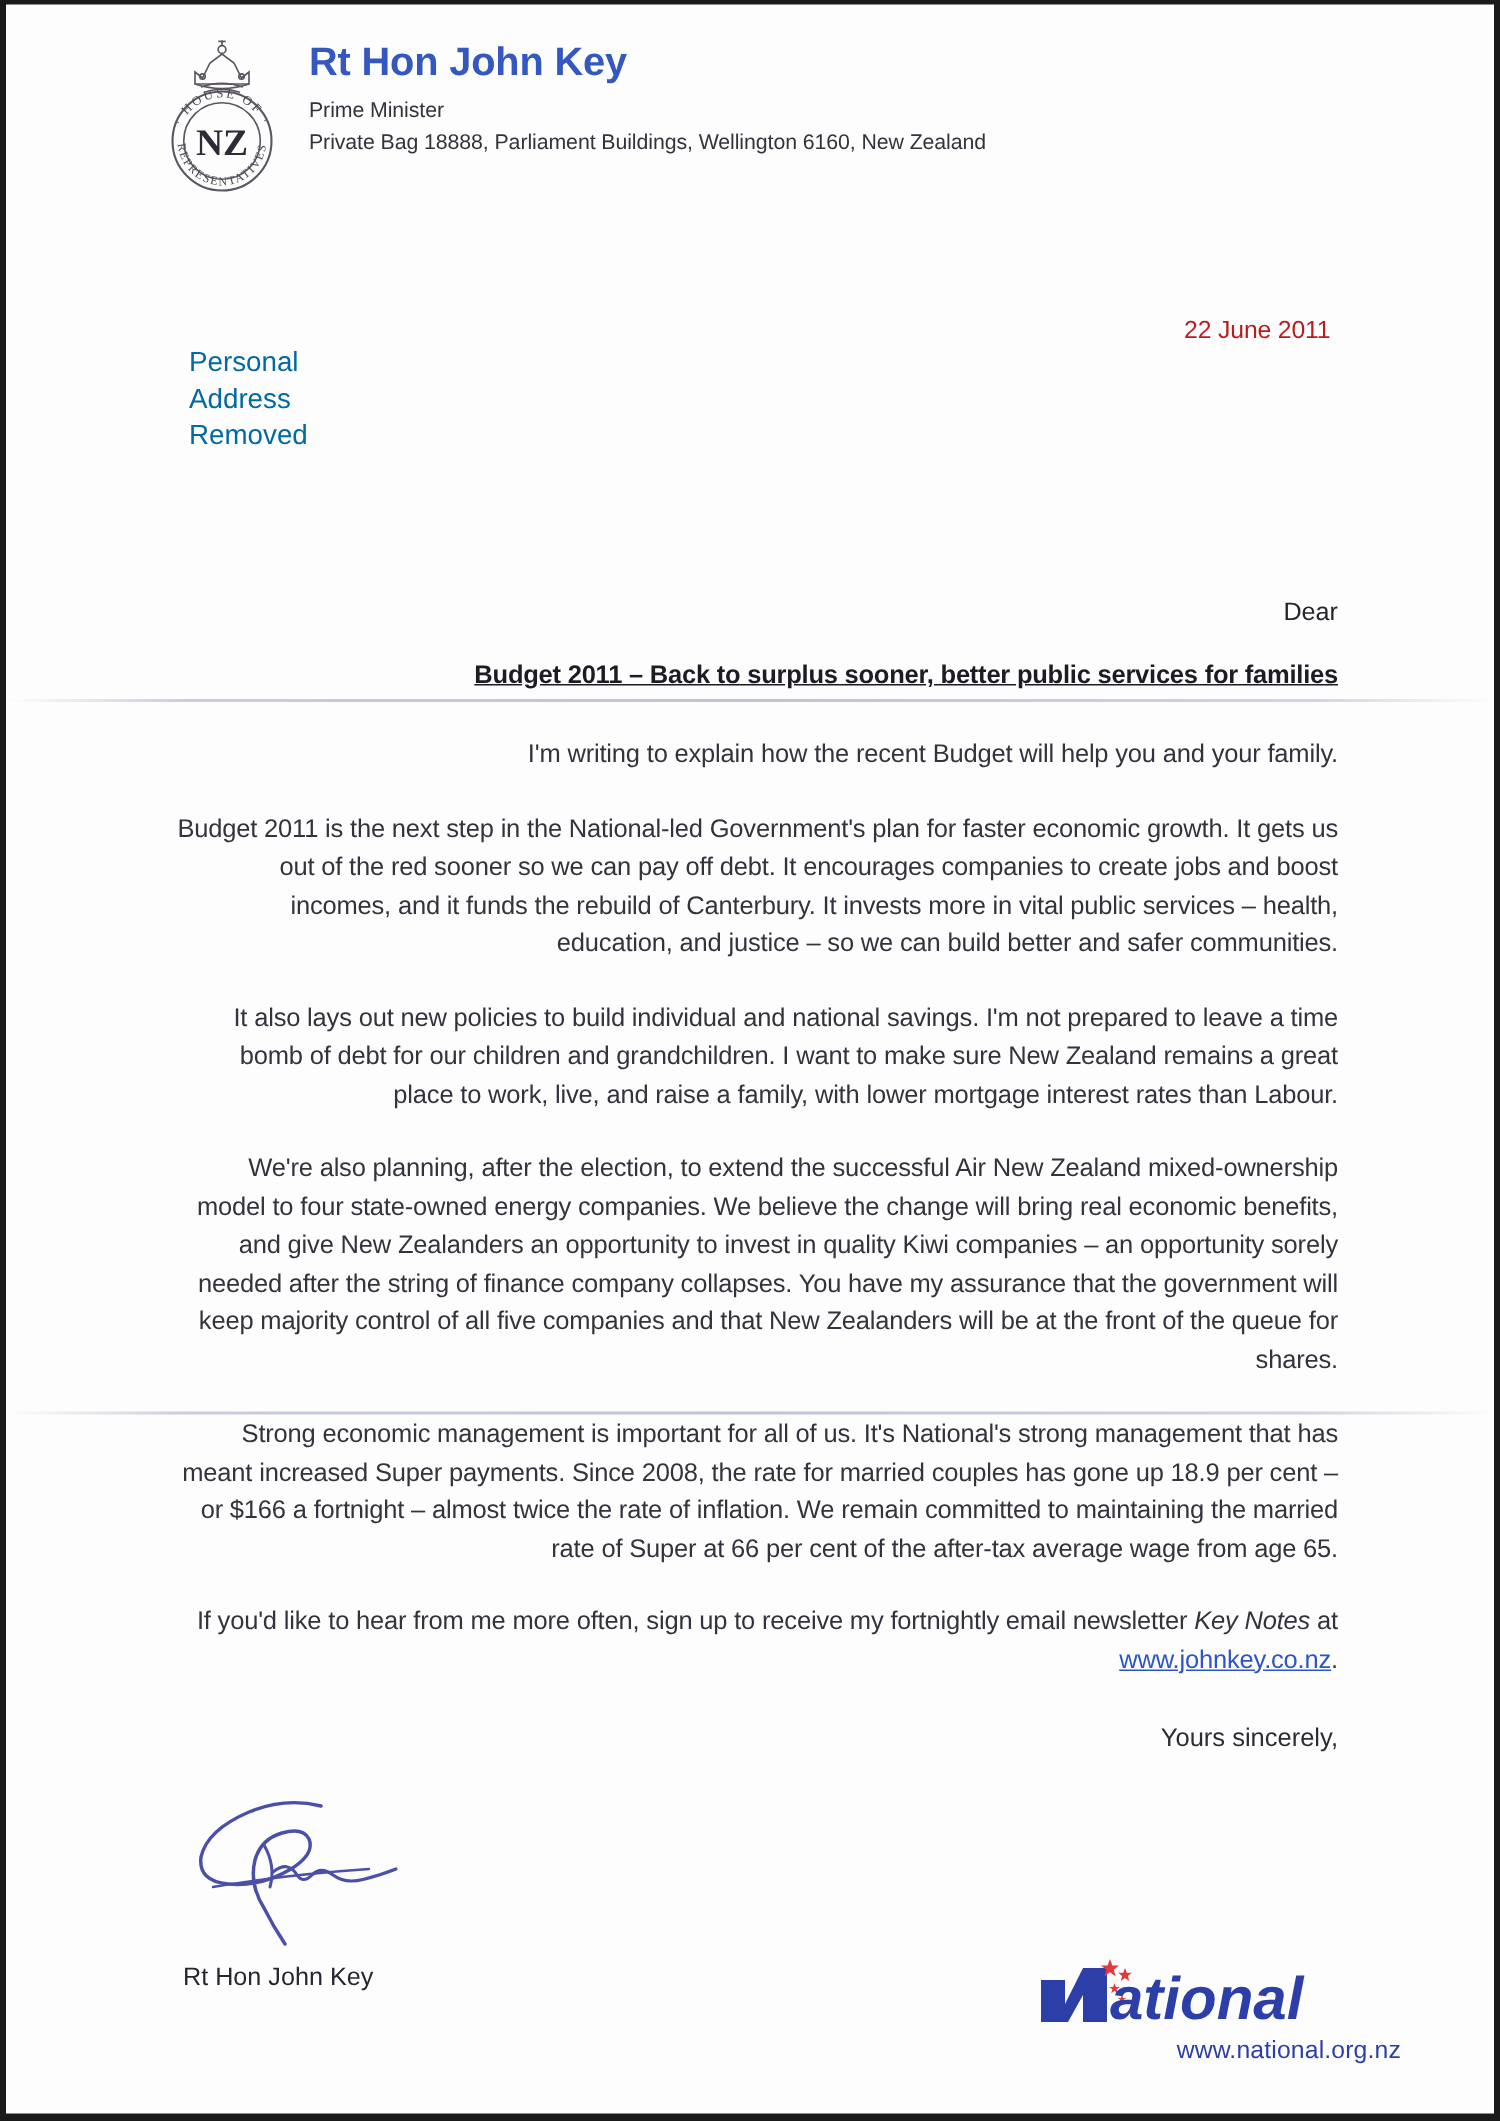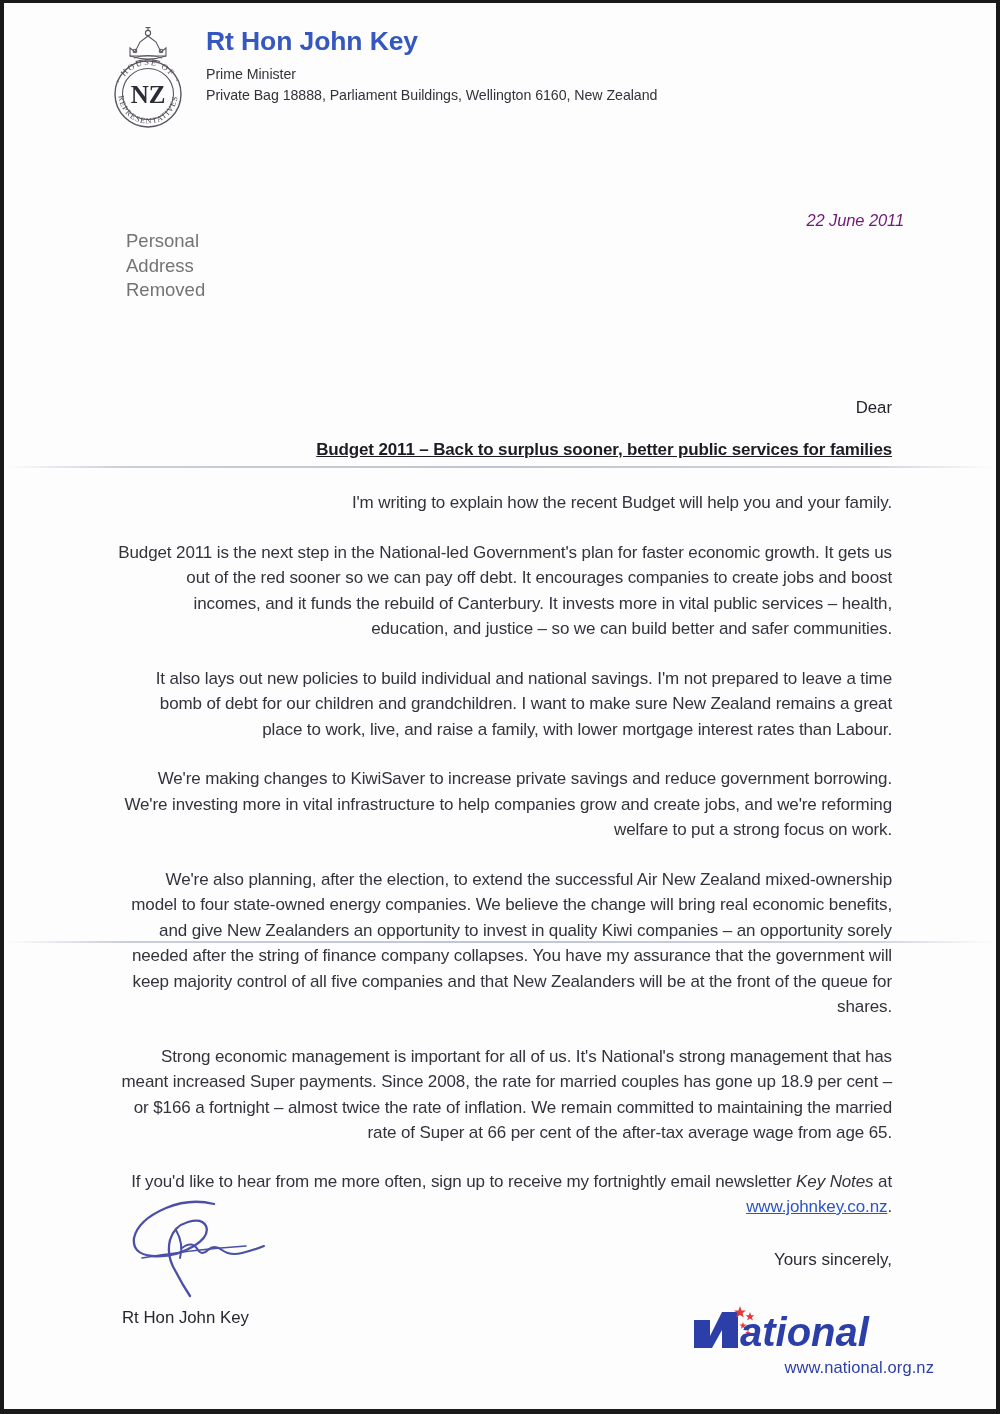--- a/index.html
+++ b/index.html
@@ -82,34 +82,33 @@
   .lh-line {
     font-size: 14.2px;
     color: #33333b;
     line-height: 1.47;
     letter-spacing: -0.05px;
   }
 
   
   .date-line {
     position: absolute;
-    right: 96px;
+    right: 113px;
     top: 211px;
     font-size: 16.5px;
-    color: #701a75;
+    color: #b91c1c;
     letter-spacing: -0.1px;
-    font-style: italic;
   }
   .addr-block {
     position: absolute;
     left: 126px;
     top: 229px;
     font-size: 18.5px;
     line-height: 1.33;
-    color: #737373;
+    color: #0369a1;
   }
 
   
   .body-wrap {
     position: absolute;
     left: 116px;
     top: 398px;
     width: 776px;
     text-align: right;
   }
@@ -254,21 +253,20 @@
     <div>Removed</div>
   </div>
 
   <div class="body-wrap">
     <div class="salutation">Dear</div>
     <div class="headline">Budget 2011 – Back to surplus sooner, better public services for families</div>
 
     <p class="para">I'm writing to explain how the recent Budget will help you and your family.</p>
     <p class="para">Budget 2011 is the next step in the National-led Government's plan for faster economic growth. It gets us out of the red sooner so we can pay off debt. It encourages companies to create jobs and boost incomes, and it funds the rebuild of Canterbury. It invests more in vital public services – health, education, and justice – so we can build better and safer communities.</p>
     <p class="para">It also lays out new policies to build individual and national savings. I'm not prepared to leave a time bomb of debt for our children and grandchildren. I want to make sure New Zealand remains a great place to work, live, and raise a family, with lower mortgage interest rates than Labour.</p>
-    <p class="para">We're making changes to KiwiSaver to increase private savings and reduce government borrowing. We're investing more in vital infrastructure to help companies grow and create jobs, and we're reforming welfare to put a strong focus on work.</p>
     <p class="para">We're also planning, after the election, to extend the successful Air New Zealand mixed-ownership model to four state-owned energy companies. We believe the change will bring real economic benefits, and give New Zealanders an opportunity to invest in quality Kiwi companies – an opportunity sorely needed after the string of finance company collapses. You have my assurance that the government will keep majority control of all five companies and that New Zealanders will be at the front of the queue for shares.</p>
     <p class="para tight">Strong economic management is important for all of us. It's National's strong management that has meant increased Super payments. Since 2008, the rate for married couples has gone up 18.9 per cent – or $166 a fortnight – almost twice the rate of inflation. We remain committed to maintaining the married rate of Super at 66 per cent of the after-tax average wage from age 65.</p>
 
     <p class="para"><span>If you'd like to hear from me more often, sign up to receive my fortnightly email newsletter </span><span class="ital">Key Notes</span><span> at </span><a class="weblink" href="#">www.johnkey.co.nz</a><span>.</span></p>
 
     <div class="signoff">Yours sincerely,</div>
   </div>
 
   <div class="signature">
     <svg viewBox="0 0 200 110" width="200" height="110">

